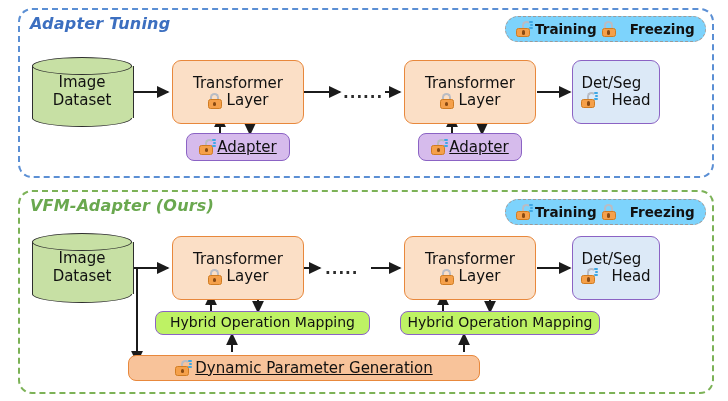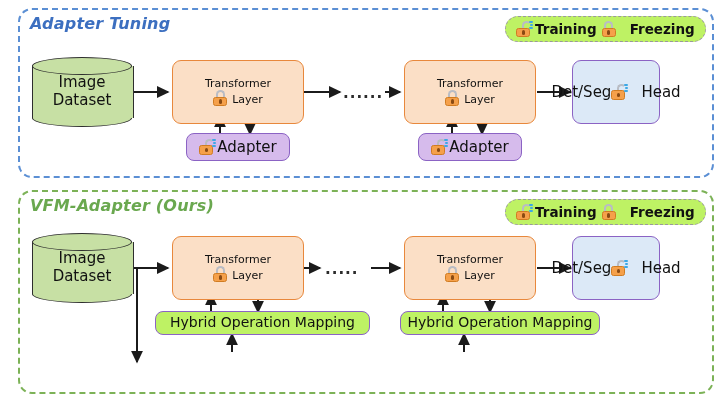--- a/index.html
+++ b/index.html
@@ -16,21 +16,21 @@
   #panel-bottom{left:18px;top:190px;width:692px;height:200px;
     border:2px dashed #7cb257;}
 
   .panel-title{position:absolute;font-style:italic;font-weight:bold;
     font-size:16px;letter-spacing:.2px;white-space:nowrap;}
   #title-top{left:30px;top:14px;color:#3c6fc0;}
   #title-bottom{left:30px;top:196px;color:#6aa84f;}
 
   
   .legend{position:absolute;height:26px;border:1.5px dashed #9a9a9a;
-    border-radius:13px;background:#bef264;display:flex;align-items:center;
+    border-radius:13px;background:#7dd3fc;display:flex;align-items:center;
     padding:0 10px;gap:5px;box-sizing:border-box;}
   #legend-top{left:505px;top:16px;}
   #legend-bottom{left:505px;top:199px;}
   .legend-text{font-size:13.5px;color:#111;font-weight:600;white-space:nowrap;}
   .legend-gap{width:4px;}
 
   
   .lock{display:inline-block;position:relative;width:14px;height:16px;
     vertical-align:middle;flex:0 0 auto;}
   .lock .body{position:absolute;left:0;bottom:0;width:14px;height:9.5px;
@@ -60,34 +60,34 @@
     background:#c7e0a4;border-left:1.6px solid #2e2e2e;border-right:1.6px solid #2e2e2e;}
   .cyl .top{position:absolute;left:0;top:0;width:100%;height:18px;
     background:#c7e0a4;border:1.6px solid #2e2e2e;border-radius:50%;box-sizing:border-box;}
   .cyl .bot{position:absolute;left:0;bottom:0;width:100%;height:18px;
     background:#c7e0a4;border:1.6px solid #2e2e2e;border-radius:50%;box-sizing:border-box;}
   .cyl .lbl{position:absolute;left:0;top:0;width:100%;height:100%;
     display:flex;flex-direction:column;align-items:center;justify-content:center;
     font-size:15px;line-height:1.18;color:#111;z-index:3;}
 
   .box-transformer{background:#fbdfc6;border:1.6px solid #e8883c;border-radius:9px;
-    font-size:11px;}
+    font-size:15px;}
   .box-head{background:#dce9f7;border:1.6px solid #8b63c4;border-radius:9px;
     font-size:15px;}
   .box-adapter{background:#d6bbec;border:1.6px solid #8b63c4;border-radius:8px;
     font-size:15px;}
   .box-hom{background:#bef264;border:1.6px solid #8b63c4;border-radius:8px;
     font-size:14px;}
   .box-dpg{background:#f8c39a;border:1.6px solid #e8883c;border-radius:8px;
     font-size:15px;}
 
   .tl-inner{display:flex;flex-direction:column;align-items:center;justify-content:center;}
   .tl-row2{display:flex;align-items:flex-end;gap:5px;}
-  .inline-row{display:flex;align-items:center;justify-content:space-between;gap:4px;}
-  .head-inner{display:flex;align-items:center;}
+  .inline-row{display:flex;align-items:center;justify-content:space-between;gap:4px;text-decoration:underline;}
+  .head-inner{display:flex;flex-direction:column;align-items:flex-start;}
   .head-row2{display:flex;align-items:center;gap:16px;}
 
   
   svg.wires{position:absolute;left:0;top:0;width:728px;height:401px;
     pointer-events:none;}
 
   .dots{position:absolute;font-size:15px;letter-spacing:1px;color:#2b2b2b;
     font-weight:bold;}
 </style>
 </head>
@@ -331,14 +331,29 @@
   </div>
 
   <div class="node box-hom" style="left:155px;top:311px;width:215px;height:24px;">
     <span class="txt">Hybrid Operation Mapping</span>
   </div>
 
   <div class="node box-hom" style="left:400px;top:311px;width:200px;height:24px;">
     <span class="txt">Hybrid Operation Mapping</span>
   </div>
 
+  <div class="node box-dpg" style="left:128px;top:355px;width:352px;height:26px;">
+    <span class="inline-row" style="gap:6px;">
+      <span class="lock open">
+        <span class="shackle"></span>
+          <span class="body"></span>
+          <span class="key"></span>
+        <span class="spark">
+            <i></i>
+            <i></i>
+            <i></i>
+          </span>
+      </span>
+      <span class="txt">Dynamic Parameter Generation</span>
+    </span>
+  </div>
 
 </div>
 
 </body></html>

